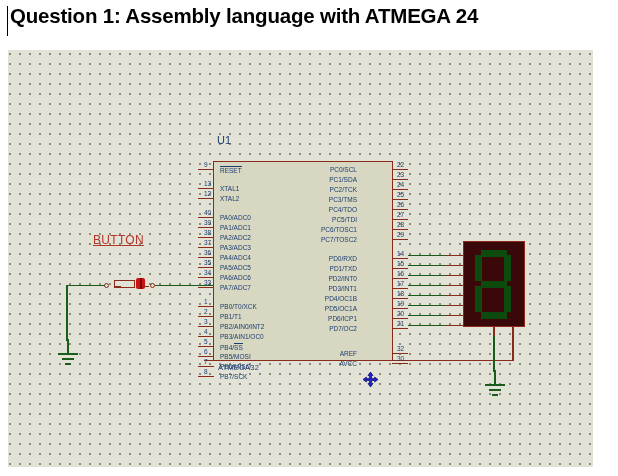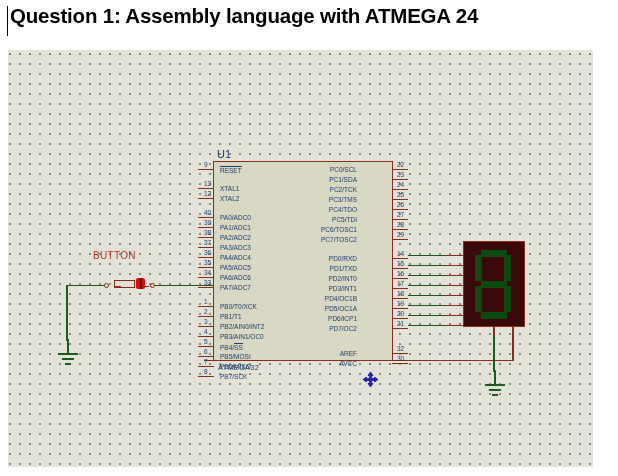--- a/index.html
+++ b/index.html
@@ -61,21 +61,21 @@
   #ic-body {
     position: absolute;
     left: 205px; top: 111px;
     width: 180px; height: 200px;
     background: #d8d8c2;
     border: 1.5px solid #8a2a18;
     box-sizing: border-box;
   }
   #ic-refdes {
     position: absolute;
-    left: 209px; top: 98px;
+    left: 209px; top: 84px;
     font-size: 11px;
     color: #1c3c6e;
     font-family: "Liberation Sans", sans-serif;
   }
   #ic-partname {
     position: absolute;
     left: 210px; top: 313px;
     font-size: 7.5px;
     color: #1c3c6e;
     font-family: "Liberation Sans", sans-serif;
@@ -135,25 +135,26 @@
   .seg {
     position: absolute;
     background: #0d4a0d;
   }
   .seg-h { width: 26px; height: 7px; }
   .seg-v { width: 7px; height: 26px; }
 
   
   #btn-label {
     position: absolute;
-    left: 85px; top: 200px;
-    font-size: 10px;
+    left: 85px; top: 183px;
+    font-size: 12px;
     color: #b5342a;
     font-family: "Liberation Sans", sans-serif;
     letter-spacing: 0.3px;
+    text-decoration: underline;
   }
   #btn-bar {
     position: absolute;
     left: 106px; top: 230px;
     width: 21px; height: 8px;
     border: 1.4px solid #8a2a18;
     box-sizing: border-box;
     background: #e2e2d6;
   }
   #btn-actuator {

